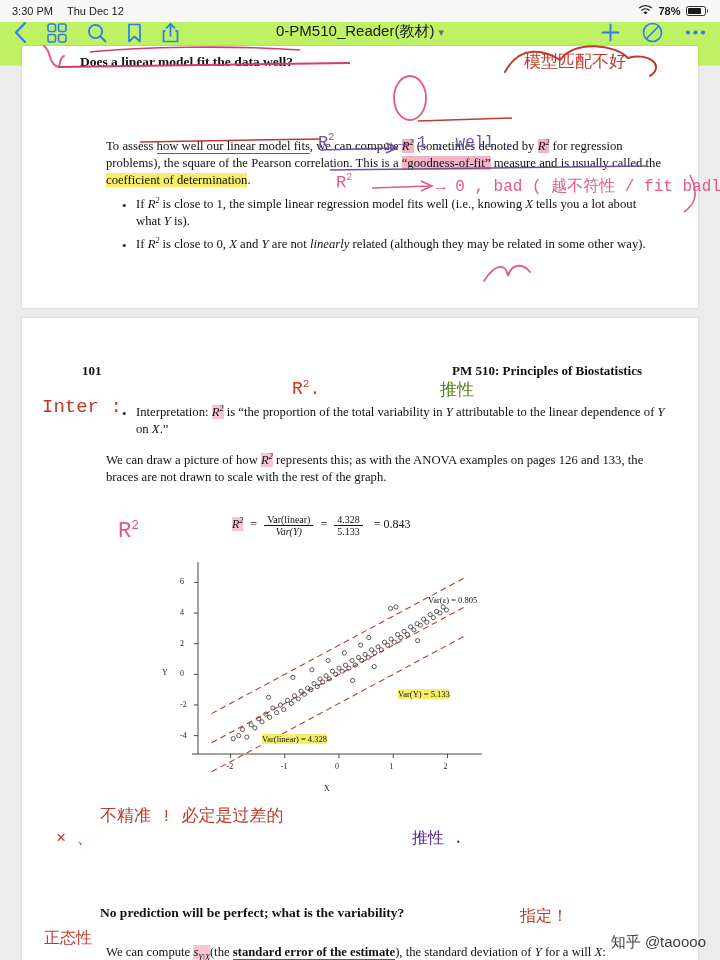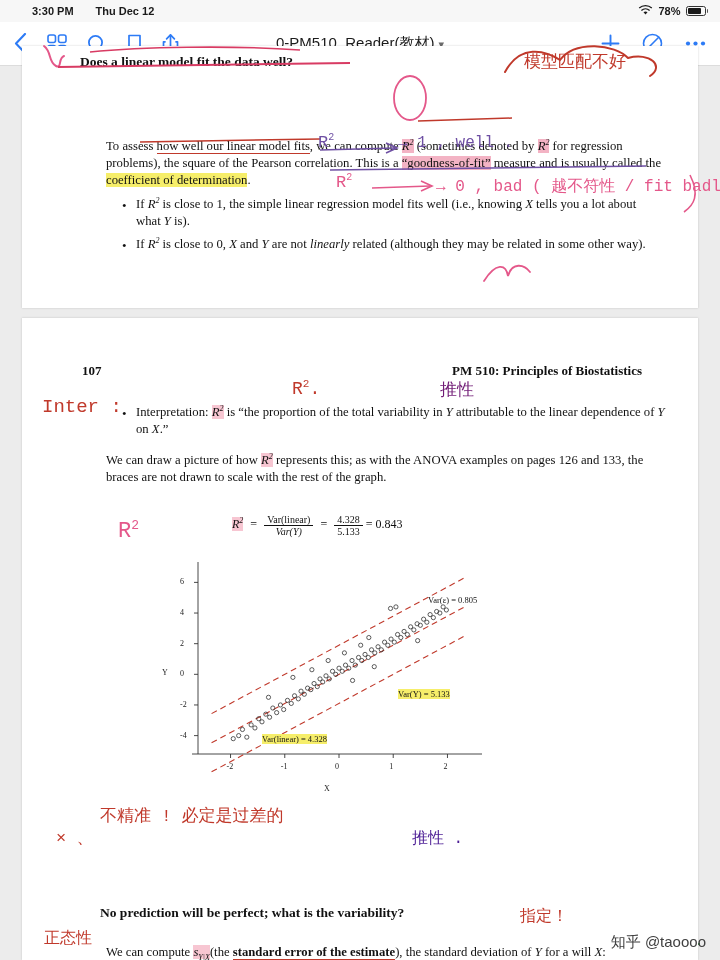--- a/index.html
+++ b/index.html
@@ -23,21 +23,21 @@
     width: 720px;
     height: 22px;
     background: #f7f7f7;
     display: flex;
     align-items: center;
     font-size: 11px;
     color: #1a1a1a;
     padding: 0 12px;
     box-sizing: border-box;
   }
-  .status-left { display: flex; align-items: center; gap: 22px; font-weight: 700; margin-left: 20px; }
+  .status-left { display: flex; align-items: center; gap: 14px; font-weight: 400; }
   .status-right { margin-left: auto; display: flex; align-items: center; gap: 5px; font-weight: 600; }
   .wifi { display: inline-block; }
   .batt {
     display: inline-flex; align-items: center;
   }
   .batt-body {
     width: 20px; height: 10px;
     border: 1px solid #333;
     border-radius: 2.5px;
     position: relative;
@@ -51,24 +51,24 @@
   }
   .batt-cap {
     width: 1.5px; height: 4px; background: #555; margin-left: 1px; border-radius: 0 1px 1px 0;
   }
 
   
   .toolbar {
     position: absolute;
     top: 22px; left: 0;
     width: 720px; height: 44px;
-    background: #ffffff;
+    background: #bef264;
     border-bottom: 1px solid #dcdcdc;
     display: flex;
-    align-items: center;
+    align-items: flex-start;
     padding: 0 14px;
     box-sizing: border-box;
   }
   .tb-left { display: flex; align-items: center; gap: 20px; }
   .tb-right { margin-left: auto; display: flex; align-items: center; gap: 22px; }
   .tb-icon {
     color: #2d7bf6;
     display: inline-flex;
     align-items: center;
     justify-content: center;
@@ -342,21 +342,21 @@
   </svg>
 
   <div class="hw" style="left:524px; top:50px; font-size:17px; color:#c0392b;">模型匹配不好</div>
   <div class="hw" style="left:318px; top:132px; font-size:17px; color:#6e4fa3;"><span>R</span><sup style="font-size:10px;">2</sup></div>
   <div class="hw" style="left:398px; top:134px; font-size:16px; color:#6e4fa3;">→ 1 ,  well .</div>
   <div class="hw" style="left:336px; top:172px; font-size:17px; color:#e4588a;"><span>R</span><sup style="font-size:10px;">2</sup></div>
   <div class="hw" style="left:436px; top:176px; font-size:16px; color:#e4588a;">→ 0 ,  bad ( 越不符性 / fit badly )</div>
 
   <div class="page" id="page2">
 
-    <div class="ptext bd" style="left:60px; top:44px; font-size:13px;">107</div>
+    <div class="ptext bd" style="left:60px; top:44px; font-size:13px;">101</div>
     <div class="ptext bd" style="right:56px; top:44px; font-size:13px;">PM 510:  Principles of Biostatistics</div>
 
     <div class="bullet" style="left:114px; top:86px; width:530px;">
       <span class="dot">•</span><span>Interpretation: </span><span class="hl-pinkish it"><span>R</span><sup class="rsq">2</sup></span><span> is “the proportion of the total variability in </span><span class="it">Y</span><span> attributable to the linear dependence of </span><span class="it">Y</span><span> on </span><span class="it">X</span><span>.”</span>
     </div>
 
     <div class="ptext" style="left:84px; top:134px; width:560px;">
       <span>We can draw a picture of how </span><span class="hl-pinkish it">R<sup class="rsq">2</sup></span><span> represents this; as with the ANOVA examples on pages </span><span>126</span><span> and </span><span>133</span><span>, the braces are not drawn to scale with the rest of the graph.</span>
     </div>
 
@@ -365,21 +365,21 @@
       <span style="margin:0 4px;">=</span>
       <span class="frac" style="font-size:10px;">
         <span class="num">Var(linear)</span>
         <span class="den it">Var(Y)</span>
       </span>
       <span style="margin:0 4px;">=</span>
       <span class="frac" style="font-size:10px;">
         <span class="num">4.328</span>
         <span class="den">5.133</span>
       </span>
-      <span style="margin-left:0;">= 0.843</span>
+      <span style="margin-left:8px;">= 0.843</span>
     </div>
 
     <div class="chart-wrap" style="left:140px; top:238px; width:330px; height:250px;">
       <svg id="chart-svg" width="330" height="250" viewBox="0 0 330 250">
 
         <line x1="36" y1="6" x2="36" y2="198" stroke="#333" stroke-width="0.9"></line>
         <line x1="30" y1="198" x2="320" y2="198" stroke="#333" stroke-width="0.9"></line>
         <g id="chart-ticks" stroke="#333" stroke-width="0.9">
             <line x1="68.53846153846155" x2="68.53846153846155" y1="198" y2="202"></line>
             <line x1="122.76923076923077" x2="122.76923076923077" y1="198" y2="202"></line>
@@ -487,21 +487,21 @@
     <div class="ptext bd" style="left:78px; top:586px; font-size:13.5px;">No prediction will be perfect; what is the variability?</div>
 
     <div class="ptext" style="left:84px; top:626px; width:560px;">
       <span>We can compute </span><span class="hl-pinkish it"><span>s</span><sub style="font-size:8px;">Y|X</sub></span><span>(the </span><span class="ul-red bd">standard error of the estimate</span><span>), the standard deviation of </span><span class="it">Y</span><span> for a will </span><span class="it">X</span><span>:</span>
     </div>
 
   </div>
 
   <div class="hw" style="left:292px; top:378px; font-size:18px; color:#c0392b;"><span>R</span><sup style="font-size:11px;">2</sup><span>.</span></div>
   <div class="hw" style="left:42px; top:396px; font-size:19px; color:#c0392b;">Inter :</div>
-  <div class="hw" style="left:440px; top:378px; font-size:17px; color:#701a75;">推性</div>
+  <div class="hw" style="left:440px; top:378px; font-size:17px; color:#4d7c0f;">推性</div>
   <div class="hw" style="left:118px; top:518px; font-size:22px; color:#e4588a;"><span>R</span><sup style="font-size:13px;">2</sup></div>
   <div class="hw" style="left:100px; top:804px; font-size:17px; color:#c0392b;">不精准 ! 必定是过差的</div>
   <div class="hw" style="left:56px; top:826px; font-size:17px; color:#c0392b;">× 、</div>
   <div class="hw" style="left:412px; top:828px; font-size:16px; color:#4c1d95;">推性 .</div>
   <div class="hw" style="left:520px; top:906px; font-size:16px; color:#c0392b;">指定！</div>
   <div class="hw" style="left:44px; top:928px; font-size:16px; color:#c0392b;">正态性</div>
 
   <div class="watermark">知乎 @taoooo</div>
 </div>
 

